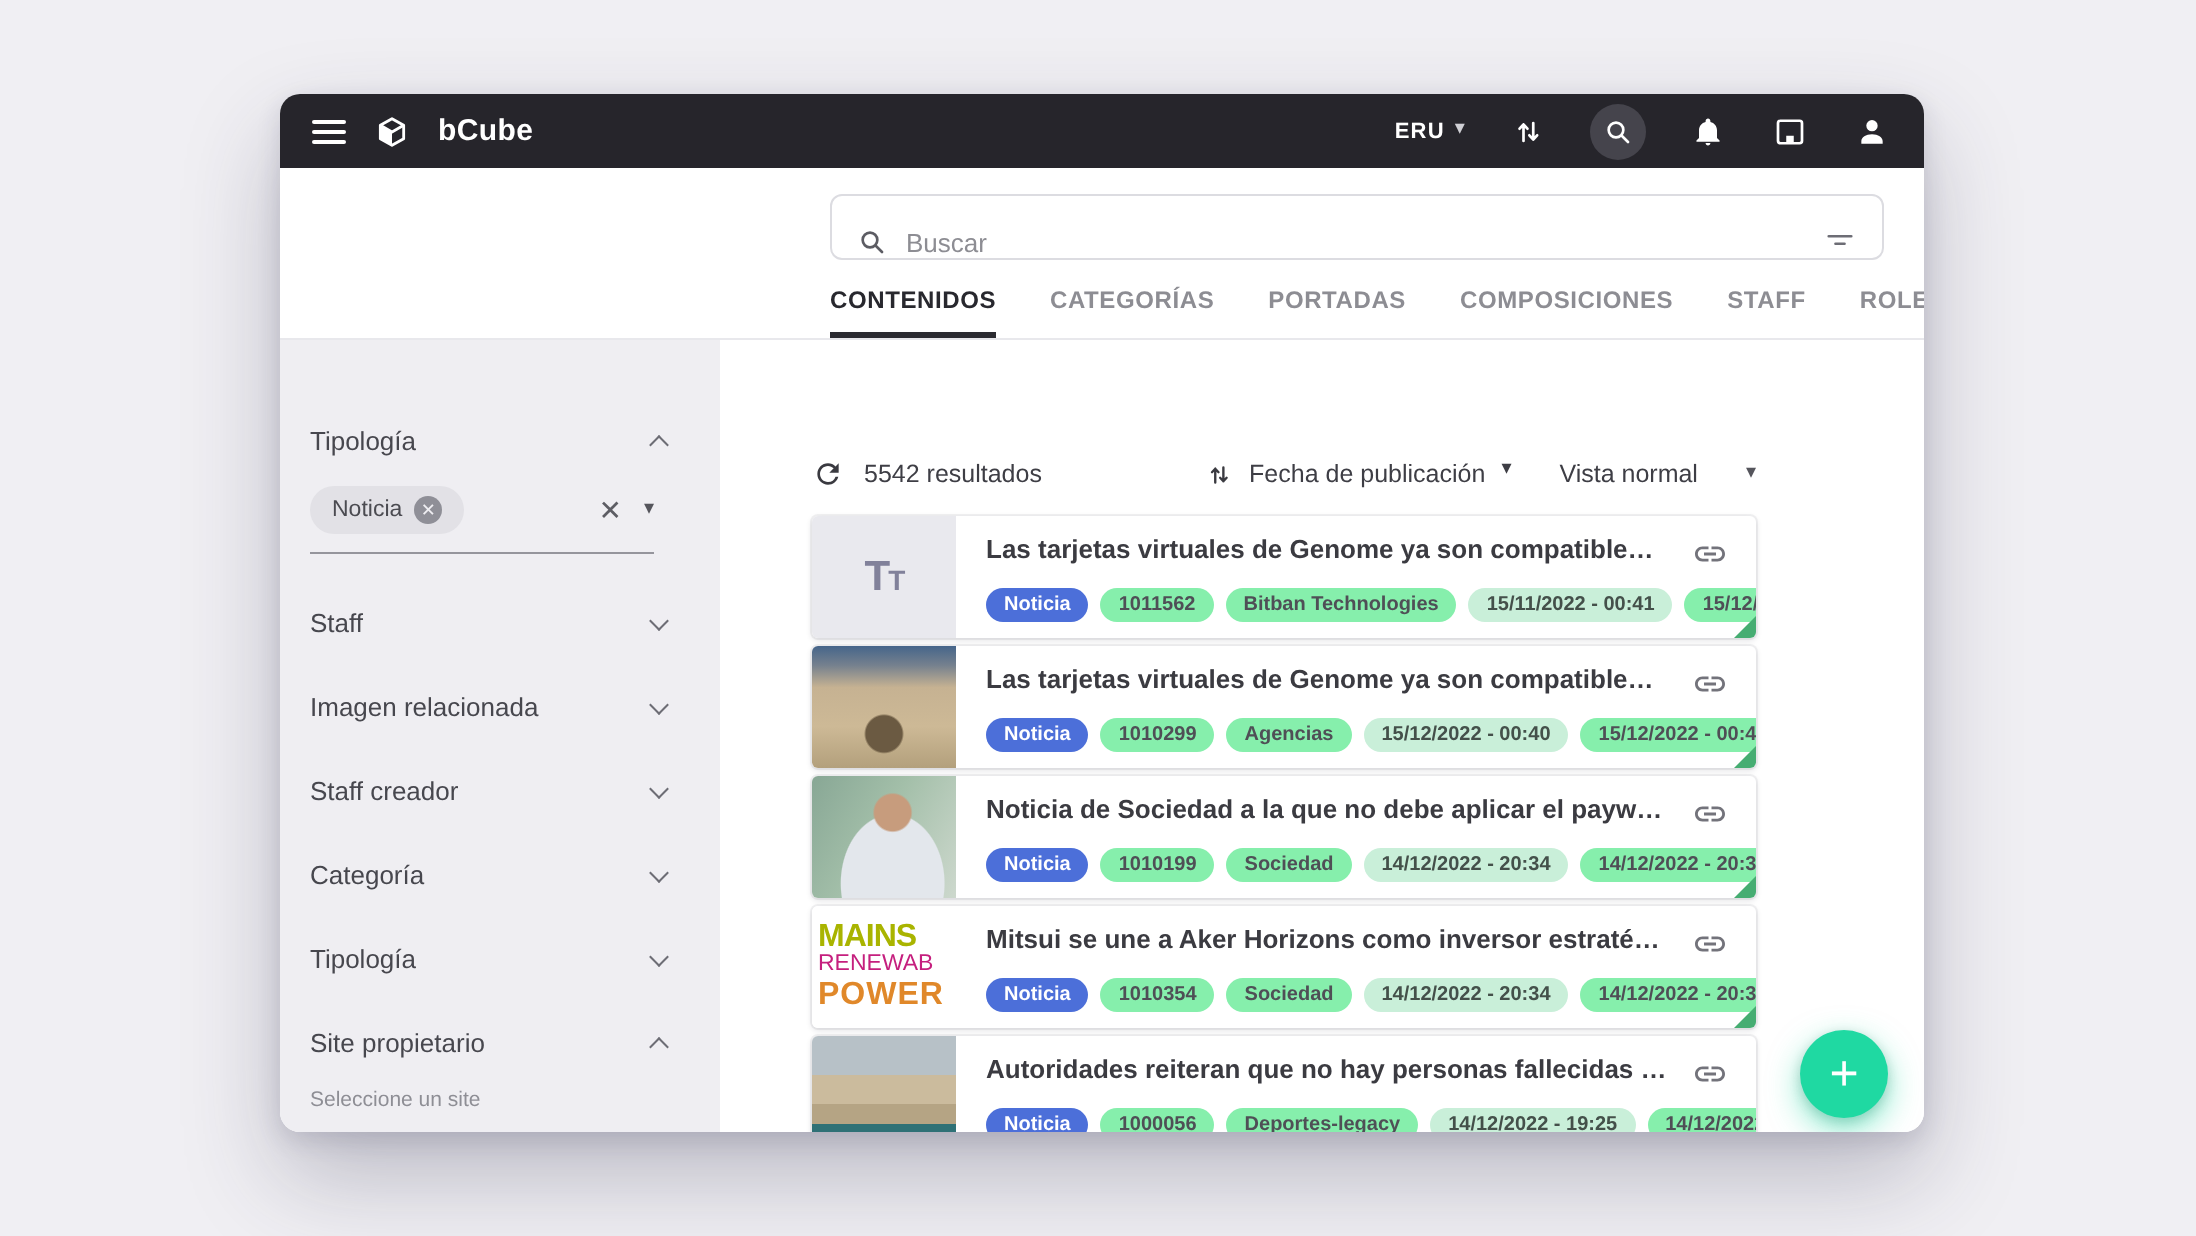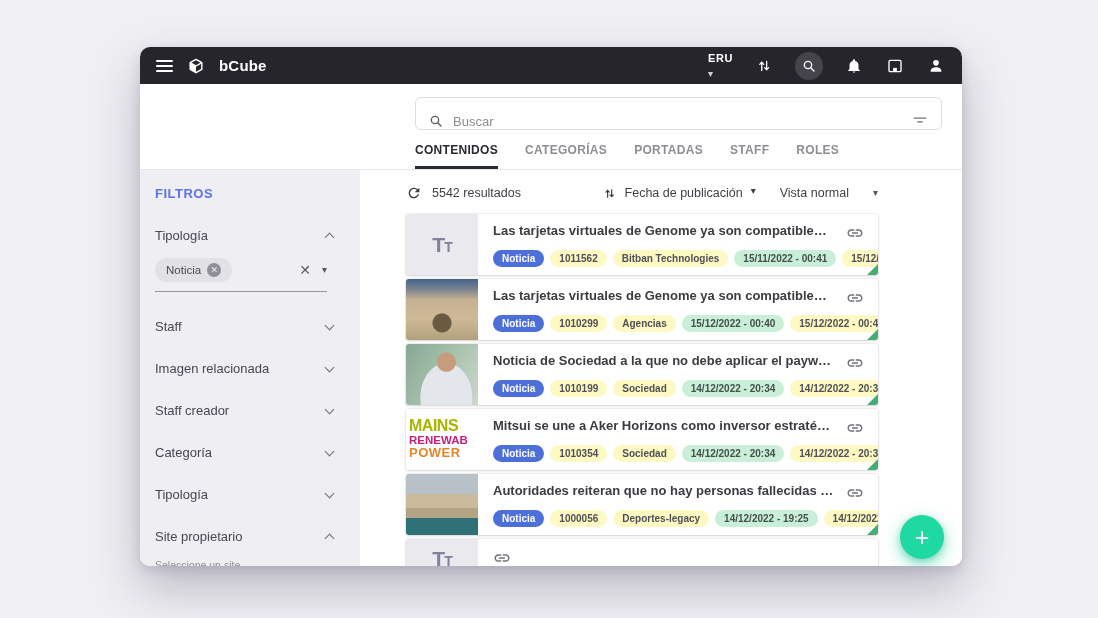--- a/index.html
+++ b/index.html
@@ -12,21 +12,21 @@
     box-shadow:0 22px 48px rgba(45,45,75,.28), 0 4px 12px rgba(45,45,75,.14); }
 
   
   .topbar { flex:0 0 37px; background:var(--topbar-bg,#26252b); display:flex; align-items:center;
     padding:0 16px; gap:13px; }
   .hamburger { display:flex; flex-direction:column; gap:3px; cursor:pointer; }
   .hamburger span { width:17px; height:2px; background:#fff; border-radius:1px; }
   .brand { color:#fff; font-weight:700; font-size:15px; letter-spacing:.2px; }
   .topbar-right { margin-left:auto; display:flex; align-items:center; gap:21px; }
   .site-select { color:#fff; font-size:11px; font-weight:700; letter-spacing:.6px;
-    display:flex; align-items:flex-start; gap:5px; cursor:pointer;flex-direction:column; }
+    display:flex; align-items:flex-start; gap:5px; cursor:pointer; }
   .caret { font-size:10px; line-height:1; }
   .site-select .caret { color:#cfcfd4; }
   .tb-icon { width:20px; height:20px; display:flex; align-items:center; justify-content:center; cursor:pointer; }
   .search-circle { width:28px; height:28px; border-radius:50%; background:#45444c;
     display:flex; align-items:center; justify-content:center; cursor:pointer; }
 
   
   .header { flex:0 0 86px; background:#fff; padding:13px 22px 0 275px; border-bottom:1px solid #e8e8ec; }
   .searchbox { width:527px; height:33px; border:1px solid #dcdce1; border-radius:6px;
     display:flex; align-items:flex-end; padding:0 12px; gap:9px; }
@@ -57,21 +57,21 @@
   .x-circle { width:14px; height:14px; border-radius:50%; background:#8f8f97; color:#efeef2;
     font-size:9px; line-height:14px; text-align:center; cursor:pointer; }
   .field-icons { display:flex; align-items:center; gap:11px; }
   .x-clear { color:#5d5d64; font-size:14px; cursor:pointer; line-height:1; }
   .field .caret { color:#55555c; cursor:pointer; }
   .hint { font-size:10.5px; color:#8e8e95; margin-top:15px; }
 
   
   .main { flex:1; background:#fff; padding:15px 0 0 46px; min-width:0; }
   .results-head { width:472px; display:flex; align-items:center; font-size:12.5px; color:#3e3e45;
-    margin-bottom:13px; }
+    margin-bottom:13px;margin-top:44px; }
   .rh-left { display:flex; align-items:center; gap:10px; }
   .rh-right { margin-left:auto; display:flex; align-items:center; gap:24px; }
   .dropdown { display:flex; align-items:center; gap:24px; cursor:pointer; }
   .dropdown .caret { color:#55555c; }
   .sorter { display:flex; gap:8px; cursor:pointer; }
   .refresh-btn { cursor:pointer; display:flex; }
 
   .rows { width:472px; }
   .card { position:relative; display:flex; height:61px; margin-bottom:4px; background:#fff;
     border-radius:3px; overflow:hidden; cursor:pointer;
@@ -86,31 +86,31 @@
       linear-gradient(180deg, #45658a 0%, #76818e 16%, #c6b292 34%, #cdb996 66%, #b3a07c 100%); }
   .ph-man { background:
       radial-gradient(circle at 56% 30%, #c79c7d 0 9px, rgba(0,0,0,0) 10px),
       radial-gradient(ellipse at 56% 88%, #e3e7ec 0 45%, rgba(0,0,0,0) 46%),
       linear-gradient(120deg, #88a795 0%, #a3bfa9 45%, #cdd8cd 100%); }
   .ph-coast { background:
       linear-gradient(180deg, #b7c1c7 0 32%, #cbbb9d 32% 56%, #b5a484 56% 72%, #2f7176 72% 100%); }
   .ph-logo { background:#fff; display:flex; flex-direction:column; justify-content:center;
     align-items:flex-start; padding-left:3px; }
   .logo-l1 { color:#a9b400; font-weight:800; font-size:16px; line-height:.95; letter-spacing:-.5px; }
-  .logo-l2 { color:#c51f7e; font-weight:700; font-size:11.5px; line-height:1.1; }
-  .logo-l3 { color:#e0882a; font-weight:800; font-size:13px; line-height:1.1; letter-spacing:.5px; }
+  .logo-l2 { color:#c51f7e; font-weight:400; font-size:11.5px; line-height:1.1; }
+  .logo-l3 { color:#e0882a; font-weight:800; font-size:16px; line-height:1.1; letter-spacing:.5px; }
 
   .card-body { flex:1; min-width:0; padding:9px 14px 0 15px; }
   .title-row { display:flex; align-items:flex-start; gap:12px; }
   .title { flex:1; font-size:13px; font-weight:700; color:#3b3b41; white-space:nowrap;
     overflow:hidden; text-overflow:ellipsis; }
   .link-btn { flex:0 0 auto; display:flex; margin-top:1px; cursor:pointer; }
   .badges { display:flex; gap:6px; margin-top:8px; }
   .pill { font-size:10px; font-weight:700; padding:3px 9px; border-radius:10px;
-    background:#fef9c3; color:#4f4f56; white-space:nowrap; }
+    background:#86efac; color:#4f4f56; white-space:nowrap; }
   .pill.type { background:var(--badge-blue,#4c6fd9); color:#fff; }
   .pill.green { background:var(--pill-green-bg,#c9efd9); color:#44504a; }
   .corner { position:absolute; right:0; bottom:0; width:0; height:0;
     border-left:11px solid transparent; border-bottom:11px solid var(--corner-green,#46ad72); }
 
   .fab { position:absolute; right:18px; bottom:7px; width:44px; height:44px; border-radius:50%;
     background:var(--fab-green,#1fd9a2); color:#fff; display:flex; align-items:center; justify-content:center;
     font-size:25px; font-weight:400; cursor:pointer; z-index:6;
     box-shadow:0 6px 16px rgba(31,217,162,.55), 0 2px 6px rgba(0,0,0,.18); }
 </style>
@@ -184,30 +184,30 @@
         <span style="display:flex;">
           <svg width="18" height="18" viewBox="0 0 24 24" fill="none" stroke="#6d6d75" stroke-width="1.8" stroke-linecap="round">
             <path d="M4.5 9.5h15M9 14.5h6"></path>
           </svg>
         </span>
       </div>
       <div class="tabs">
         <div class="tab active">CONTENIDOS</div>
         <div class="tab">CATEGORÍAS</div>
         <div class="tab">PORTADAS</div>
+        <div class="tab">COMPOSICIONES</div>
         <div class="tab">STAFF</div>
         <div class="tab">ROLES</div>
 
       </div>
     </div>
 
     <div class="bodyrow">
 
       <div class="sidebar">
-        <div class="filters-title">FILTROS</div>
 
         <div class="fsection">
           <span class="flabel">Tipología</span>
           <span class="chev up"></span>
         </div>
         <div class="field">
           <span class="chip">
             <span>Noticia</span>
             <span class="x-circle">✕</span>
           </span>

